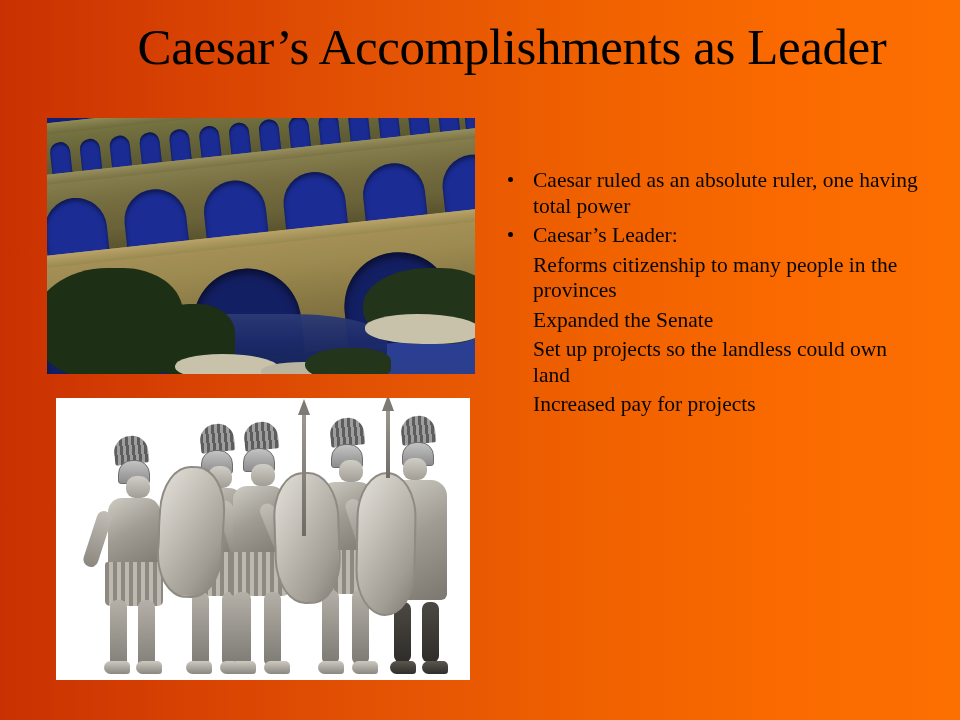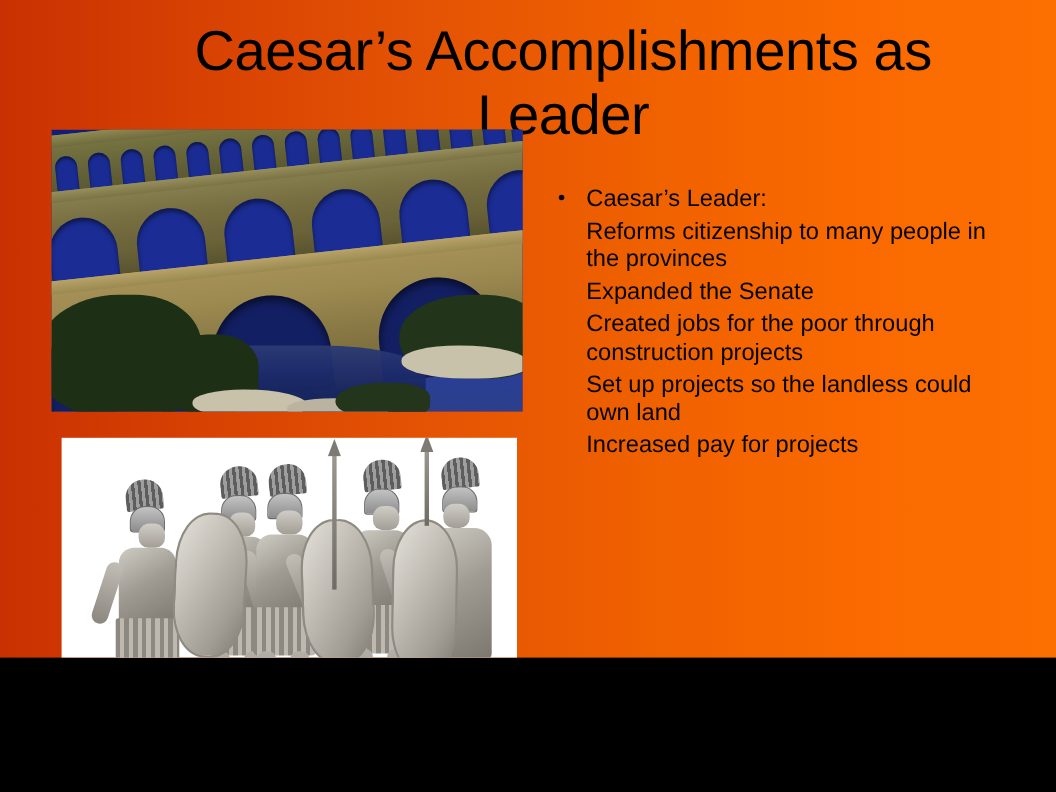--- a/index.html
+++ b/index.html
@@ -4,24 +4,24 @@
 <title>Caesar's Accomplishments as Leader</title>
 <style>
   html, body {
     margin: 0;
     padding: 0;
     background: #000;
   }
   #slide {
     position: relative;
     width: 960px;
-    height: 598px;
+    height: 720px;
     overflow: hidden;
     background: linear-gradient(to right, #c93102 0%, #d43d02 14%, #e45304 40%, #f06100 62%, #fa6a00 82%, #fc6f01 100%);
-    font-family: Liberation Sans, sans-serif;
+    font-family: Liberation Serif, serif;
   }
 
   
   #title {
     position: absolute;
     left: 108px;
     top: 18px;
     width: 808px;
     text-align: center;
     color: #000000;
@@ -372,37 +372,38 @@
       <div class="leg" style="left:44px; top:186px; height:60px; background:linear-gradient(to bottom,#4c4944,#2f2d29);"></div>
       <div class="foot" style="left:12px; background:linear-gradient(to bottom,#5a5750,#302e2a);"></div>
       <div class="foot" style="left:44px; background:linear-gradient(to bottom,#5a5750,#302e2a);"></div>
     </div>
     <div class="shield" style="left:300px; top:74px; width:56px; height:140px; transform:rotate(1deg);"></div>
     <div class="spear" style="left:330px; top:10px; height:70px;"></div>
   </div>
 
   <div id="body-block">
 
+    <div class="bl">
+      <span class="dot"></span>
+      <span>Caesar ruled as an absolute ruler, one having total power</span>
+    </div>
 
     <div class="bl">
       <span class="dot"></span>
       <span>Caesar’s Leader:</span>
     </div>
 
     <div class="bl sub">
       <span>Reforms citizenship to many people in the provinces</span>
     </div>
 
     <div class="bl sub">
       <span>Expanded the Senate</span>
     </div>
 
-    <div class="bl sub">
-      <span>Created jobs for the poor through construction projects</span>
-    </div>
 
     <div class="bl sub">
       <span>Set up projects so the landless could own land</span>
     </div>
 
     <div class="bl sub">
       <span>Increased pay for projects</span>
     </div>
 
   </div>

